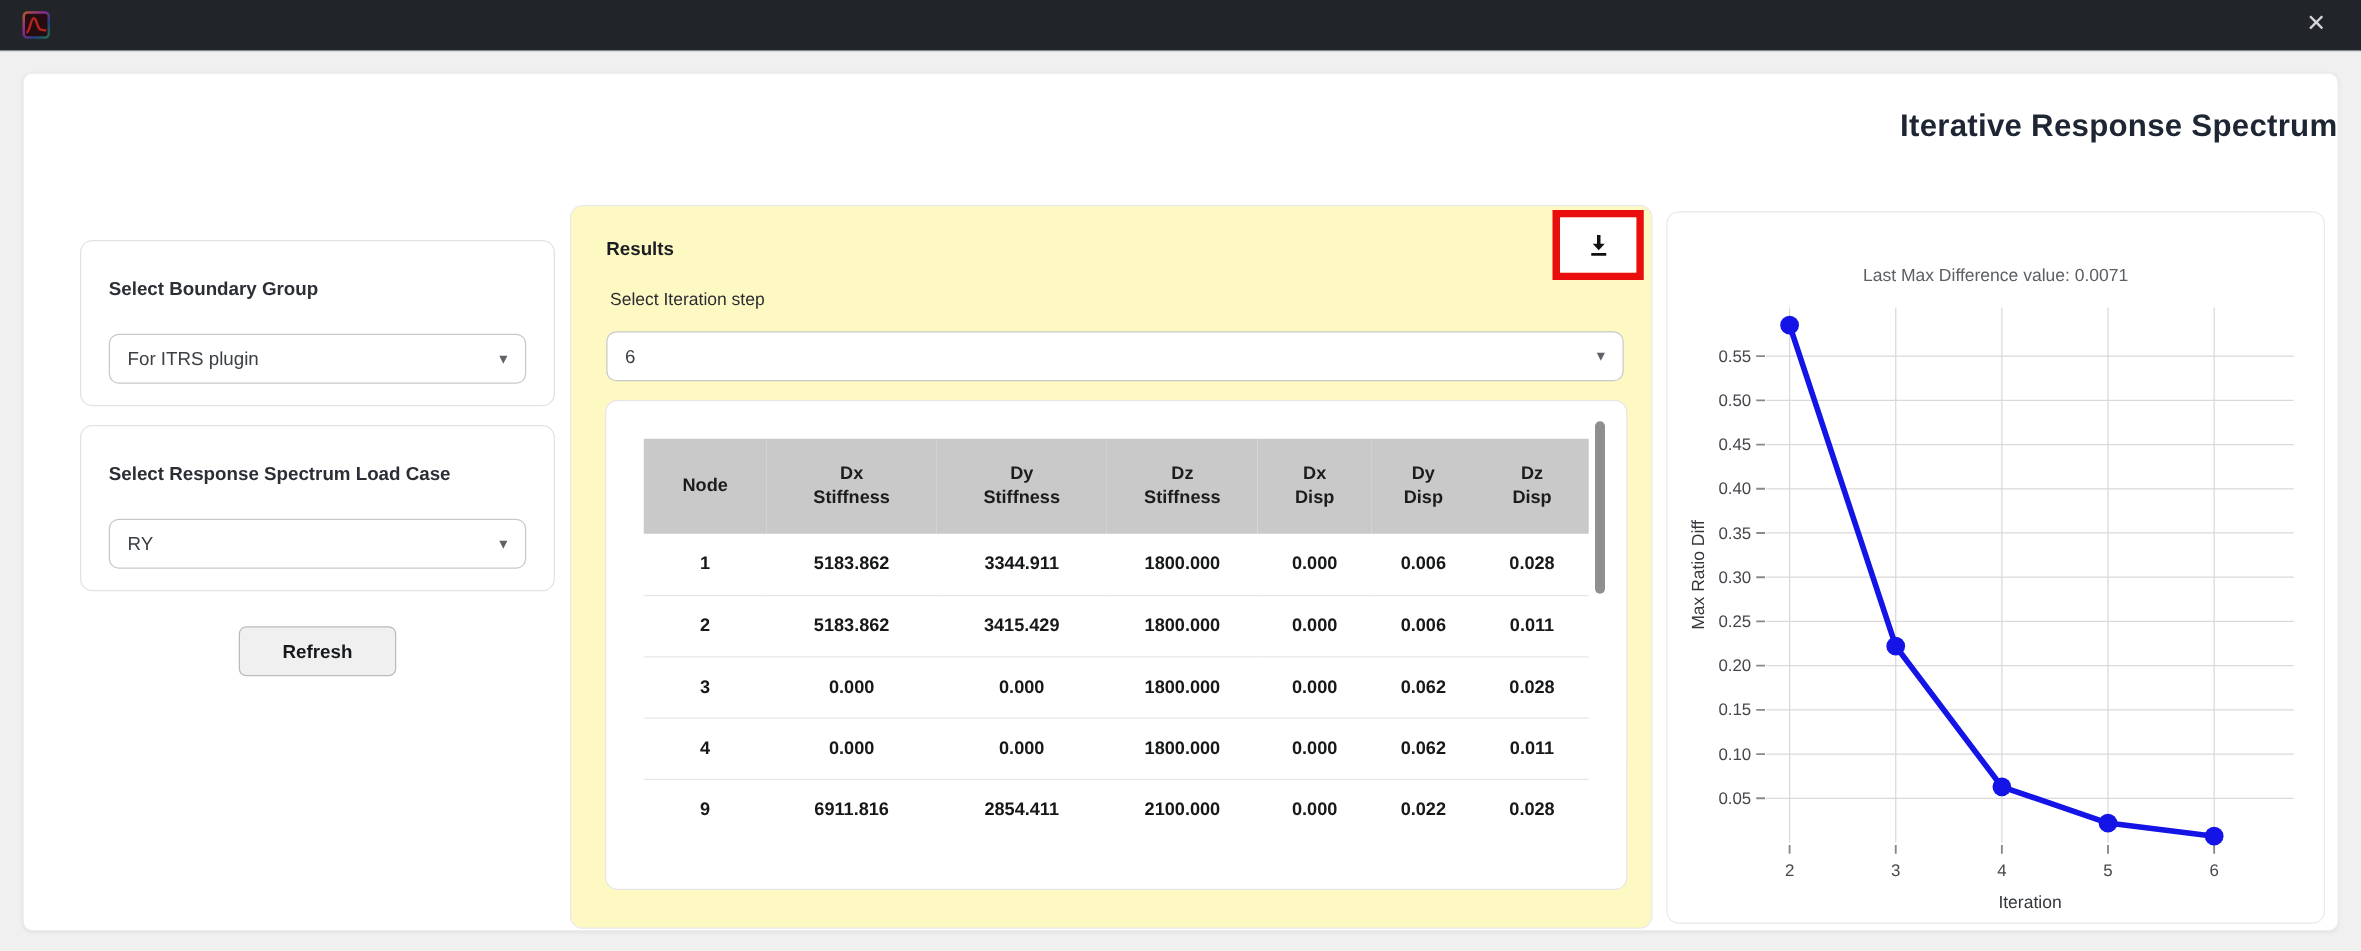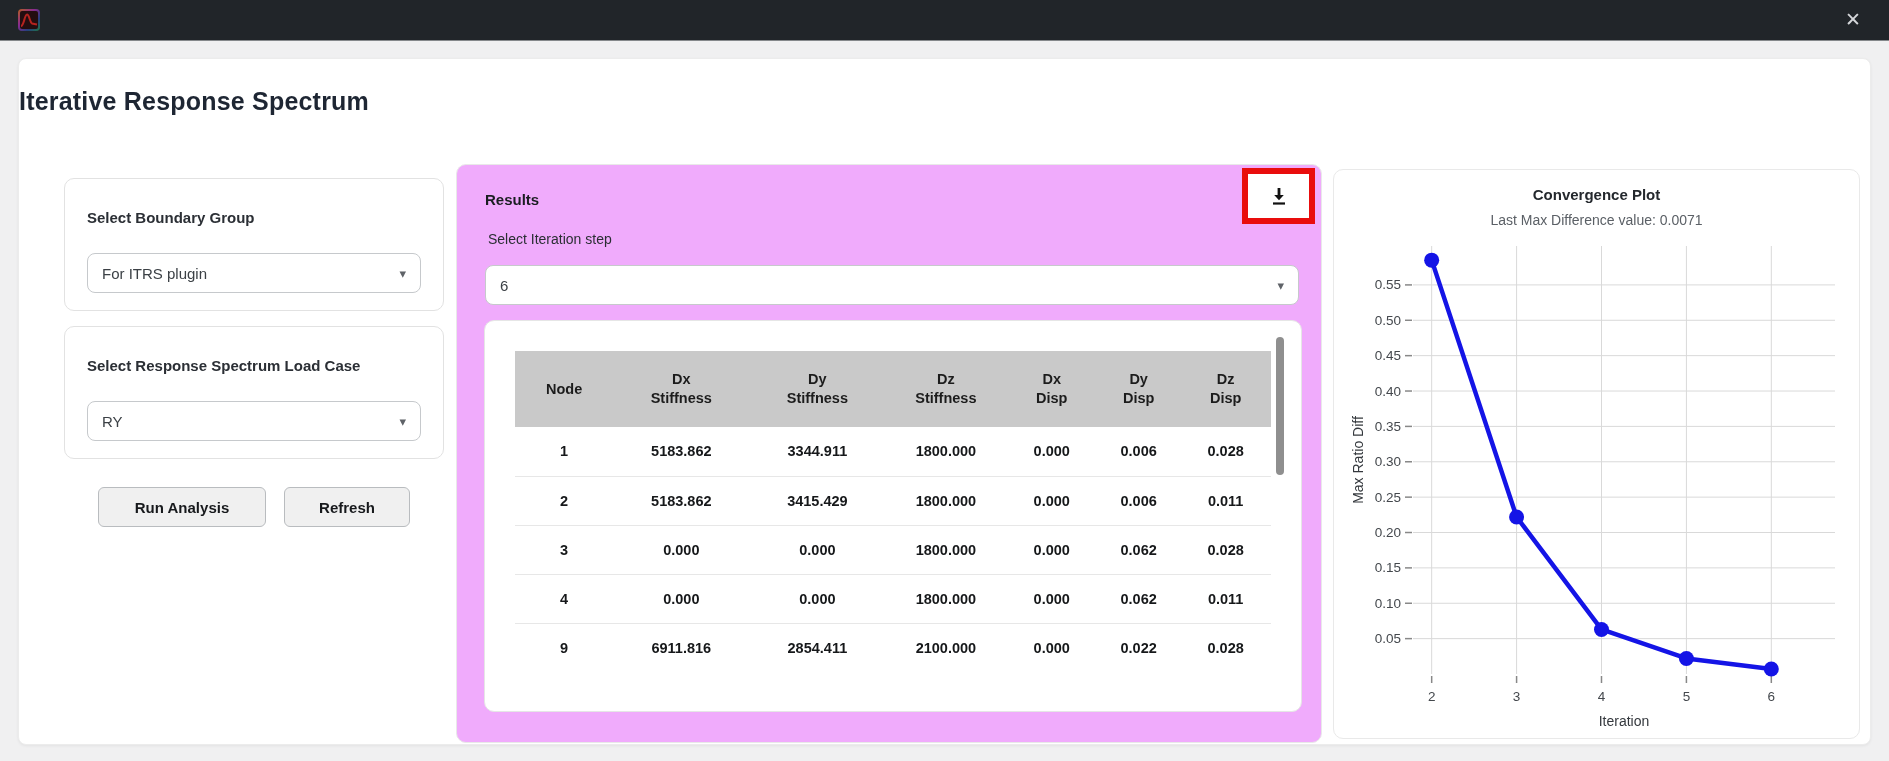--- a/index.html
+++ b/index.html
@@ -26,29 +26,30 @@
   }
 
   
   .canvas {
     position:absolute; left:18px; top:58px; width:1853px; height:687px;
     background:#ffffff; border:1px solid #ececec; border-radius:8px;
     box-shadow:0 1px 3px rgba(0,0,0,0.06);
   }
   .page-title {
     position:absolute; left:0; top:28px; width:100%;
-    text-align:left; font-size:25px; font-weight:bold; color:#1e2633;
+    text-align:right; font-size:25px; font-weight:bold; color:#1e2633;
     letter-spacing:0.2px;
   }
 
   
   .left-col { position:absolute; left:45px; top:119px; width:380px; }
   .field-card {
     background:#fff; border:1px solid #e2e2e2; border-radius:10px;
     padding:30px 22px 17px 22px;
+    margin-top:14px;
   }
   .field-card + .field-card { margin-top:15px; }
   .gap28 { margin-top:28px !important; }
   .field-label { font-size:15px; font-weight:700; color:#2b2f35; }
   .select-box, .text-input {
     margin-top:27px; height:40px; width:100%;
     border:1px solid #c6c9cc; border-radius:8px; background:#fff;
     display:flex; align-items:center; padding:0 14px;
     font-size:15px; color:#3b4045; position:relative; cursor:pointer;
   }
@@ -69,21 +70,21 @@
     font-size:15px; font-weight:700; color:#17191c; cursor:pointer;
     display:flex; align-items:center; justify-content:center;
     font-family:inherit;
   }
   .btn-run { width:168px; }
   .btn-refresh { width:126px; }
 
   
   .results-card {
     position:absolute; left:437px; top:105px; width:866px; height:579px;
-    background:#f0abfc; border:1px solid #e9e9e9; border-radius:10px;
+    background:#fef9c3; border:1px solid #e9e9e9; border-radius:10px;
   }
   .results-title { position:absolute; left:28px; top:26px; font-size:15px; font-weight:700; color:#1a1d21; }
   .download-annotation {
     position:absolute; right:6px; top:3px;
     border:6px solid #e90d0d; background:#fff;
   }
   .download-btn {
     width:61px; height:44px; background:#fff; display:flex;
     align-items:center; justify-content:center; cursor:pointer;
   }
@@ -151,21 +152,20 @@
     <div class="field-card">
       <div class="field-label">Select Response Spectrum Load Case</div>
       <div class="select-box">
         <span>RY</span>
         <span class="select-caret">▾</span>
       </div>
     </div>
 
 
     <div class="btn-row">
-      <button class="btn btn-run">Run Analysis</button>
       <button class="btn btn-refresh">Refresh</button>
     </div>
   </div>
 
   <div class="results-card">
     <div class="results-title">Results</div>
 
     <div class="download-annotation">
       <div class="download-btn">
         <svg width="24" height="24" viewBox="0 0 24 24">
@@ -250,21 +250,20 @@
               <td>0.022</td>
               <td>0.028</td>
             </tr>
           </tbody>
       </table>
       <div class="scroll-thumb"></div>
     </div>
   </div>
 
   <div class="chart-card">
-    <div class="chart-title">Convergence Plot</div>
     <div class="chart-subtitle">Last Max Difference value: 0.0071</div>
     <svg class="chart" id="chart-svg" width="500" height="500" viewBox="0 0 500 500">
         <line x1="84.68008048289738" y1="12" x2="84.68008048289738" y2="440" stroke="#d9d9d9" stroke-width="1"></line>
         <line x1="169.58953722334005" y1="12" x2="169.58953722334005" y2="440" stroke="#d9d9d9" stroke-width="1"></line>
         <line x1="254.49899396378268" y1="12" x2="254.49899396378268" y2="440" stroke="#d9d9d9" stroke-width="1"></line>
         <line x1="339.40845070422534" y1="12" x2="339.40845070422534" y2="440" stroke="#d9d9d9" stroke-width="1"></line>
         <line x1="424.31790744466804" y1="12" x2="424.31790744466804" y2="440" stroke="#d9d9d9" stroke-width="1"></line>
         <line x1="66" y1="404.6280991735537" x2="488" y2="404.6280991735537" stroke="#d9d9d9" stroke-width="1"></line>
         <line x1="66" y1="369.25619834710744" x2="488" y2="369.25619834710744" stroke="#d9d9d9" stroke-width="1"></line>
         <line x1="66" y1="333.88429752066116" x2="488" y2="333.88429752066116" stroke="#d9d9d9" stroke-width="1"></line>

